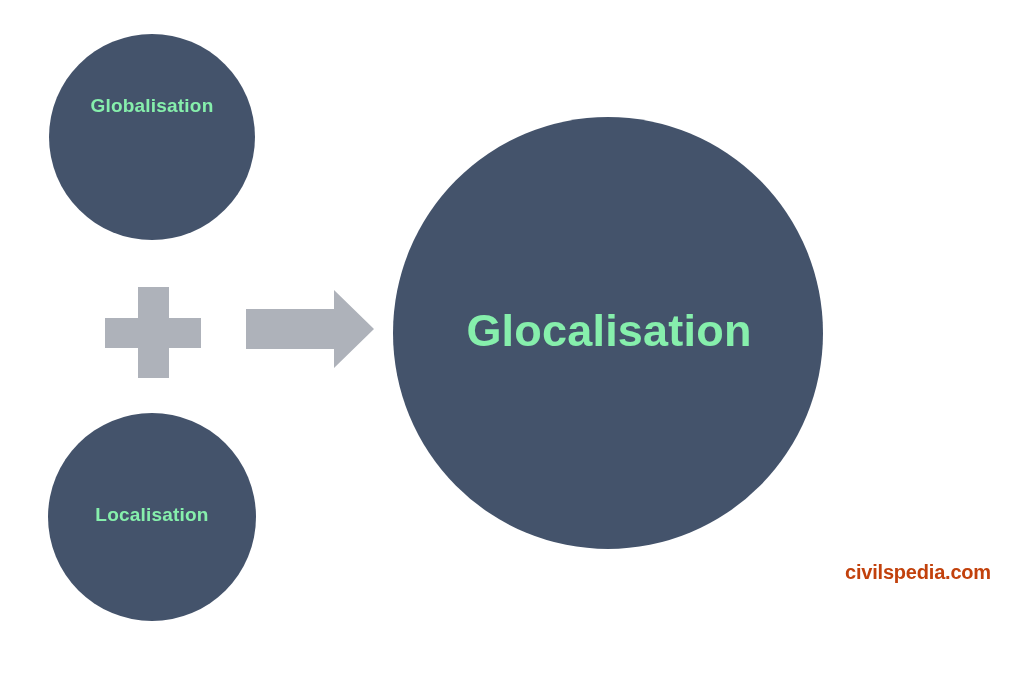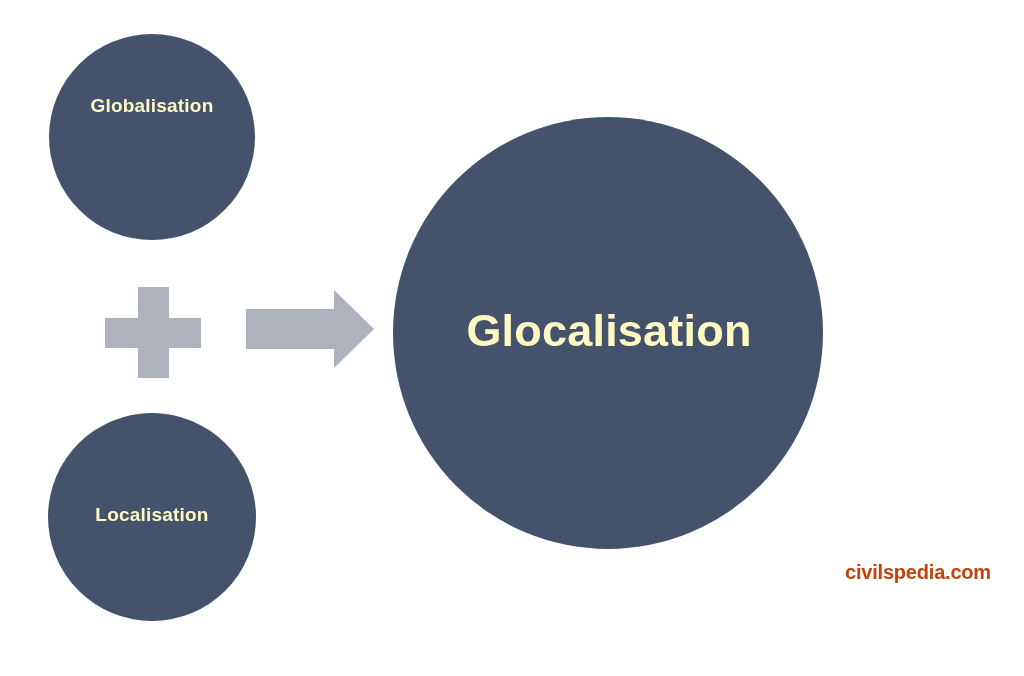--- a/index.html
+++ b/index.html
@@ -23,21 +23,21 @@
   .node-circle {
     position: absolute;
     border-radius: 50%;
     background: #44536B;
     display: flex;
     align-items: center;
     justify-content: center;
     box-sizing: border-box;
   }
   .node-label {
-    color: #fef9c3;
+    color: #86efac;
     font-weight: bold;
     text-align: center;
     line-height: 1.1;
     letter-spacing: 0.2px;
     white-space: nowrap;
     -webkit-font-smoothing: antialiased;
   }
 
   #globalisation-circle {
     left: 49px;

